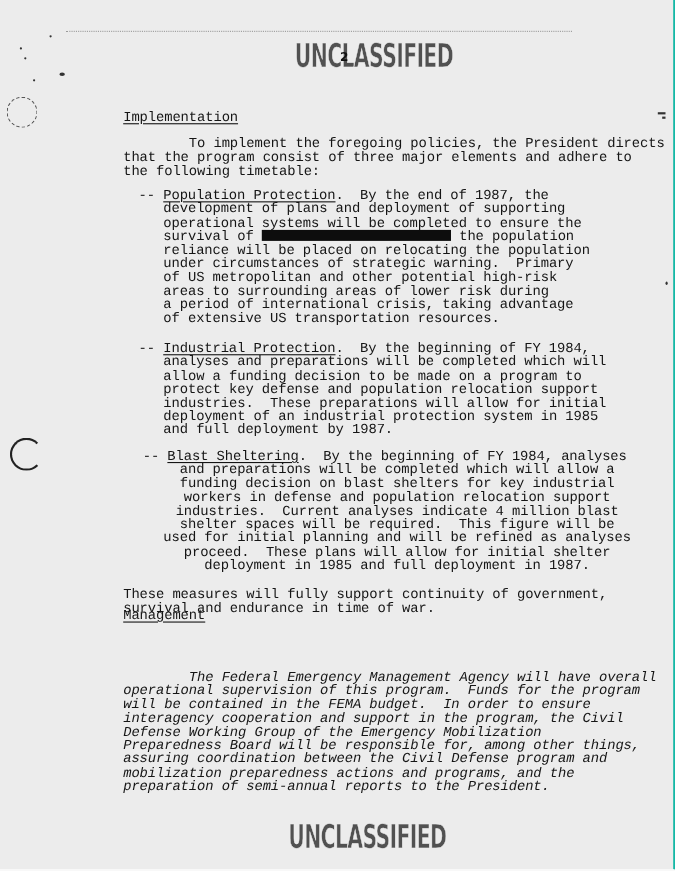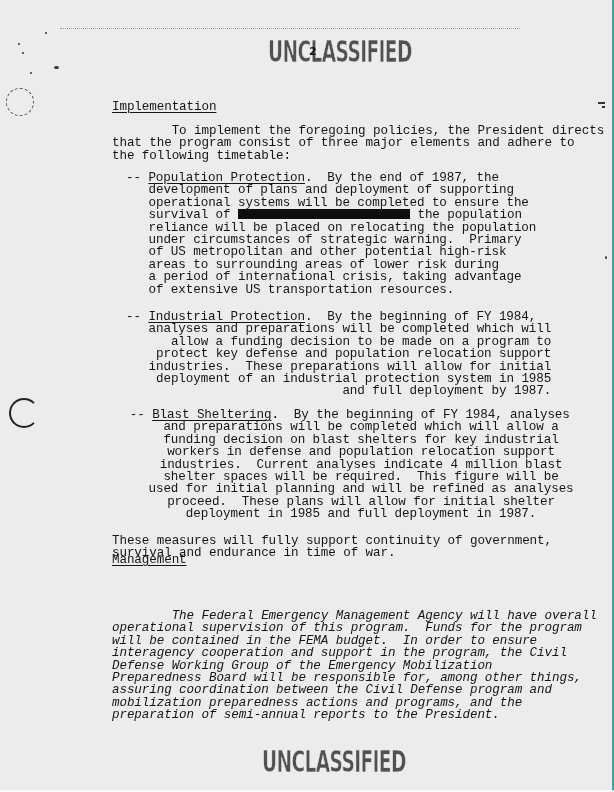--- a/index.html
+++ b/index.html
@@ -97,21 +97,21 @@
       <div class="mono">under circumstances of strategic warning.  Primary</div>
       <div class="mono">of US metropolitan and other potential high-risk</div>
       <div class="mono">areas to surrounding areas of lower risk during</div>
       <div class="mono">a period of international crisis, taking advantage</div>
       <div class="mono">of extensive US transportation resources.</div>
     </div>
   </div>
 
   <div class="abs" style="left:86px;top:311px;">
     <div class="mono"><span>--</span> <span class="u">Industrial Protection</span><span>.  By the beginning of FY 1984,</span></div>
-    <div style="padding-left:22.5px;text-align:right;">
+    <div style="padding-left:22.5px;">
       <div class="mono">analyses and preparations will be completed which will</div>
       <div class="mono">allow a funding decision to be made on a program to</div>
       <div class="mono">protect key defense and population relocation support</div>
       <div class="mono">industries.  These preparations will allow for initial</div>
       <div class="mono">deployment of an industrial protection system in 1985</div>
       <div class="mono">and full deployment by 1987.</div>
     </div>
   </div>
 
   <div class="abs" style="left:86px;top:409px;text-align:center;">

